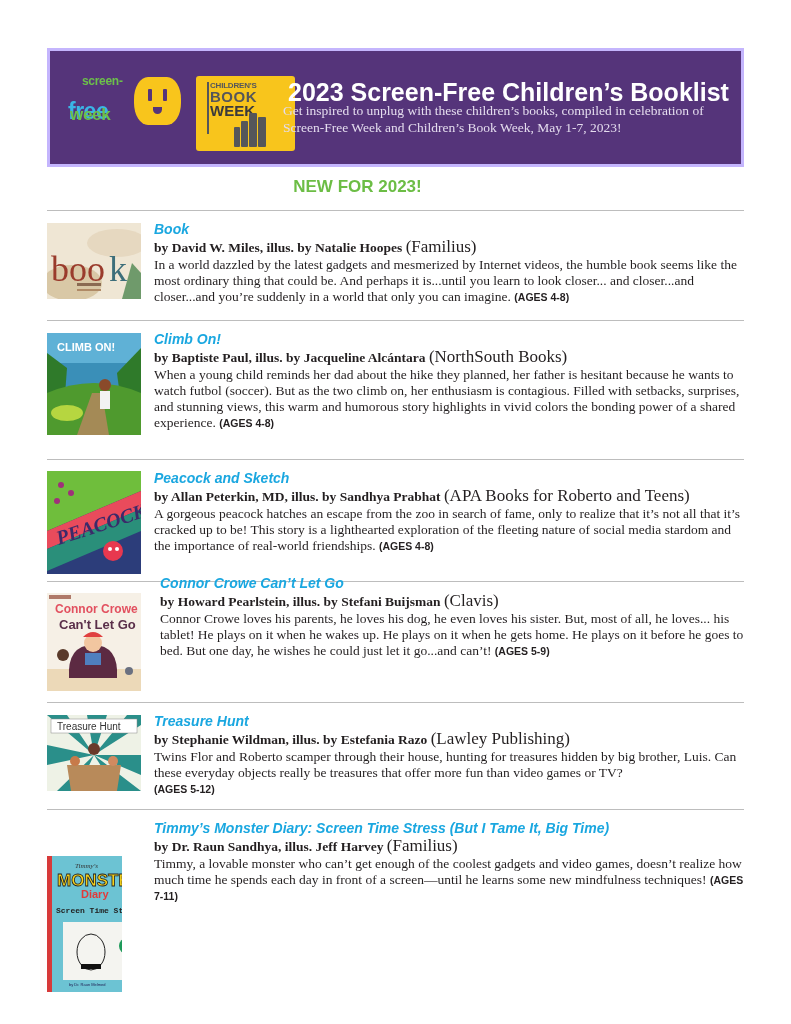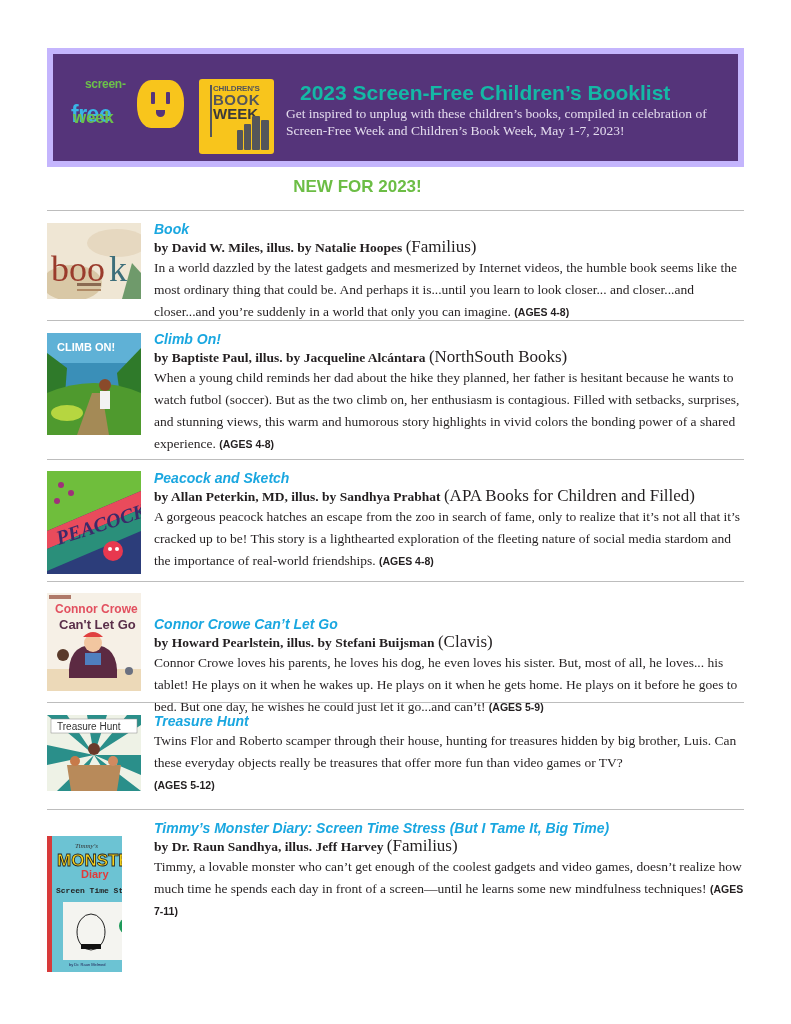--- a/index.html
+++ b/index.html
@@ -1,44 +1,44 @@
 <!DOCTYPE html>
 <html><head>
 <meta charset="utf-8">
 <style>
   html, body { margin: 0; padding: 0; background: #ffffff; }
   body { width: 791px; height: 1024px; position: relative; overflow: hidden; font-family: "Liberation Serif", serif; color: #231f20; }
-  .header { position: absolute; left: 47px; top: 48px; width: 697px; height: 119px; background: #55347a; border: 6px solid #c4b5fd; box-sizing: border-box; }
+  .header { position: absolute; left: 47px; top: 48px; width: 697px; height: 119px; background: #55347a; border: 3px solid #c4b5fd; box-sizing: border-box; }
   .sfw-logo { position: absolute; left: 18px; top: 24px; width: 112px; height: 60px; }
   .sfw-text { position: absolute; left: 0; top: 0; font-family: "Liberation Sans", sans-serif; font-weight: bold; line-height: 1; }
   .sfw-screen { position: absolute; left: 14px; top: 0px; font-size: 12px; color: #6cc04a; letter-spacing: -0.3px; }
   .sfw-free { position: absolute; left: 0px; top: 9px; font-size: 23px; color: #3ab5e6; letter-spacing: -0.5px; margin-top: 16px; }
   .sfw-week { position: absolute; left: 2px; top: 31px; font-size: 17px; color: #6cc04a; letter-spacing: -0.3px; }
   .outlet { position: absolute; left: 66px; top: 2px; width: 47px; height: 48px; background: #f8c51c; border-radius: 14px 14px 14px 14px / 22px 22px 22px 22px; }
   .outlet .slot { position: absolute; top: 12px; width: 4px; height: 12px; background: #55347a; border-radius: 1px; }
   .outlet .slot.l { left: 14px; }
   .outlet .slot.r { left: 29px; }
   .outlet .mouth { position: absolute; left: 19px; top: 30px; width: 9px; height: 7px; background: #55347a; border-radius: 0 0 5px 5px; }
-  .cbw-logo { position: absolute; left: 146px; top: 25px; width: 75px; height: 75px; background: #f8c51c; border-radius: 3px; }
+  .cbw-logo { position: absolute; left: 146px; top: 25px; width: 99px; height: 75px; background: #f8c51c; border-radius: 3px; }
   .cbw-bar { position: absolute; left: 11px; top: 6px; width: 2px; height: 52px; background: #55565a; }
   .cbw-t1 { position: absolute; left: 14px; top: 5px; font-family: "Liberation Sans", sans-serif; font-weight: bold; font-size: 8px; color: #55565a; letter-spacing: -0.2px; }
   .cbw-t2 { position: absolute; left: 14px; top: 12px; font-family: "Liberation Sans", sans-serif; font-weight: bold; font-size: 15px; color: #55565a; letter-spacing: 0.5px; }
   .cbw-t3 { position: absolute; left: 14px; top: 26px; font-family: "Liberation Sans", sans-serif; font-weight: bold; font-size: 15px; color: #3a3a3c; letter-spacing: 0px; }
   .cbw-book { position: absolute; bottom: 4px; background: #55565a; border-radius: 1px; }
-  .h-title { position: absolute; left: 247px; top: 27px; font-family: "Liberation Sans", sans-serif; font-weight: bold; font-size: 21px; color: #14b8a6; white-space: nowrap; }
+  .h-title { position: absolute; left: 238px; top: 27px; font-family: "Liberation Sans", sans-serif; font-weight: bold; font-size: 25px; color: #ffffff; white-space: nowrap; }
   .h-sub { position: absolute; left: 233px; top: 51px; width: 450px; font-family: "Liberation Serif", serif; font-size: 13.5px; line-height: 17px; color: #e4dcee; }
   .section-title { position: absolute; left: 0; top: 177px; width: 715px; text-align: center; font-family: "Liberation Sans", sans-serif; font-weight: bold; font-size: 17px; color: #6cbd45; }
   .sep { position: absolute; left: 47px; width: 697px; height: 1px; background: #bdbdbd; }
   .cover { position: absolute; left: 47px; width: 94px; overflow: hidden; }
   .entry { position: absolute; left: 154px; width: 590px; }
   .title { font-family: "Liberation Sans", sans-serif; font-weight: bold; font-style: italic; font-size: 14px; color: #1aa7e0; line-height: 17px; margin: 0; }
   .byline { font-family: "Liberation Serif", serif; font-size: 13.5px; line-height: 18px; color: #231f20; }
   .byline b { font-weight: bold; }
   .pub { font-size: 17px; }
-  .desc { font-family: "Liberation Serif", serif; font-size: 13.5px; line-height: 22px; color: #231f20; }
+  .desc { font-family: "Liberation Serif", serif; font-size: 13.5px; line-height: 16px; color: #231f20; }
   .ages { font-family: "Liberation Sans", sans-serif; font-weight: bold; font-size: 10.5px; color: #231f20; }
 </style>
 </head>
 <body>
 
 <div class="header">
   <div class="sfw-logo">
     <span class="sfw-text sfw-screen">screen-</span>
     <span class="sfw-text sfw-free">free</span>
     <span class="sfw-text sfw-week">week</span>
@@ -118,42 +118,42 @@
     <circle cx="66" cy="80" r="10" fill="#e8384f"></circle>
     <circle cx="63" cy="78" r="2" fill="#fff"></circle>
       <circle cx="70" cy="78" r="2" fill="#fff"></circle>
     <circle cx="14" cy="14" r="3" fill="#a0307a"></circle>
       <circle cx="24" cy="22" r="3" fill="#a0307a"></circle>
       <circle cx="10" cy="30" r="3" fill="#a0307a"></circle>
   </svg>
 </div>
 <div class="entry" style="top:470px;">
   <div class="title">Peacock and Sketch</div>
-  <div class="byline"><b>by Allan Peterkin, MD, illus. by Sandhya Prabhat</b> <span class="pub">(APA Books for Children and Filled)</span></div>
+  <div class="byline"><b>by Allan Peterkin, MD, illus. by Sandhya Prabhat</b> <span class="pub">(APA Books for Roberto and Teens)</span></div>
   <div class="desc"><span>A gorgeous peacock hatches an escape from the zoo in search of fame, only to realize that it’s not all that it’s cracked up to be! This story is a lighthearted exploration of the fleeting nature of social media stardom and the importance of real-world friendships.</span> <span class="ages">(AGES 4-8)</span></div>
 </div>
 
 <div class="sep" style="top:581px;"></div>
 
 <div class="cover" style="top:593px;height:98px;">
   <svg width="94" height="98" viewBox="0 0 94 98">
     <rect width="94" height="98" fill="#f6f0e6"></rect>
     <rect y="76" width="94" height="22" fill="#ecd9b8"></rect>
     <text x="8" y="20" font-family="Liberation Sans, sans-serif" font-weight="bold" font-size="12" fill="#e2505f">Connor Crowe</text>
     <text x="12" y="36" font-family="Liberation Sans, sans-serif" font-weight="bold" font-size="13" fill="#5a2f4a">Can't Let Go</text>
     <path d="M22 85 Q20 52 46 52 Q72 52 70 85 Z" fill="#5c2a42"></path>
     <circle cx="46" cy="50" r="9" fill="#f2c6a0"></circle>
     <path d="M36 44 Q46 34 56 44 Z" fill="#e04040"></path>
     <rect x="38" y="60" width="16" height="12" fill="#4f7fbf"></rect>
     <circle cx="16" cy="62" r="6" fill="#5a3a2a"></circle>
     <circle cx="82" cy="78" r="4" fill="#6a7080"></circle>
     <rect x="2" y="2" width="22" height="4" fill="#b07a6a"></rect>
   </svg>
 </div>
-<div class="entry" style="top:616px;">
+<div class="entry" style="top:575px;margin-left:6px;">
   <div class="title">Connor Crowe Can’t Let Go</div>
   <div class="byline"><b>by Howard Pearlstein, illus. by Stefani Buijsman</b> <span class="pub">(Clavis)</span></div>
   <div class="desc"><span>Connor Crowe loves his parents, he loves his dog, he even loves his sister. But, most of all, he loves... his tablet! He plays on it when he wakes up. He plays on it when he gets home. He plays on it before he goes to bed. But one day, he wishes he could just let it go...and can’t!</span> <span class="ages">(AGES 5-9)</span></div>
 </div>
 
 <div class="sep" style="top:702px;"></div>
 
 <div class="cover" style="top:715px;height:76px;">
   <svg width="94" height="76" viewBox="0 0 94 76">
     <rect width="94" height="76" fill="#eef2e6"></rect>
@@ -161,26 +161,27 @@
     <rect x="4" y="4" width="86" height="14" fill="#ffffff" stroke="#888" stroke-width="0.5"></rect>
     <text x="10" y="15" font-family="Liberation Sans, sans-serif" font-size="10" fill="#333">Treasure Hunt</text>
     <path d="M20 50 L74 50 L70 76 L24 76 Z" fill="#b88a5a"></path>
     <circle cx="47" cy="34" r="6" fill="#6a3a2a"></circle>
     <circle cx="28" cy="46" r="5" fill="#c77a4a"></circle>
     <circle cx="66" cy="46" r="5" fill="#d08a60"></circle>
   </svg>
 </div>
 <div class="entry" style="top:713px;">
   <div class="title">Treasure Hunt</div>
+  <div class="byline"><b>by Stephanie Wildman, illus. by Estefania Razo</b> <span class="pub">(Lawley Publishing)</span></div>
   <div class="desc"><span>Twins Flor and Roberto scamper through their house, hunting for treasures hidden by big brother, Luis. Can these everyday objects really be treasures that offer more fun than video games or TV?</span><br><span class="ages">(AGES 5-12)</span></div>
 </div>
 
 <div class="sep" style="top:809px;"></div>
 
-<div class="cover" style="top:836px;height:136px;width:75px;">
+<div class="cover" style="top:856px;height:136px;width:75px;">
   <svg width="91" height="136" viewBox="0 0 91 136">
     <rect width="91" height="136" fill="#6cc3d3"></rect>
     <rect width="5" height="136" fill="#d73a3a"></rect>
     <text x="28" y="12" font-family="Liberation Serif, serif" font-style="italic" font-size="7" fill="#333">Timmy's</text>
     <text x="10" y="30" font-family="Liberation Sans, sans-serif" font-weight="bold" font-size="17" fill="#f7d21a" stroke="#222" stroke-width="0.8">MONSTER</text>
     <text x="34" y="42" font-family="Liberation Sans, sans-serif" font-weight="bold" font-size="11" fill="#e23a3a">Diary</text>
     <text x="9" y="57" font-family="Liberation Mono, monospace" font-weight="bold" font-size="8" fill="#222">Screen Time Stress</text>
     <rect x="16" y="66" width="62" height="58" fill="#f4f4f0"></rect>
     <ellipse cx="44" cy="96" rx="14" ry="18" fill="none" stroke="#222" stroke-width="1"></ellipse>
     <rect x="34" y="108" width="20" height="5" fill="#111"></rect>

